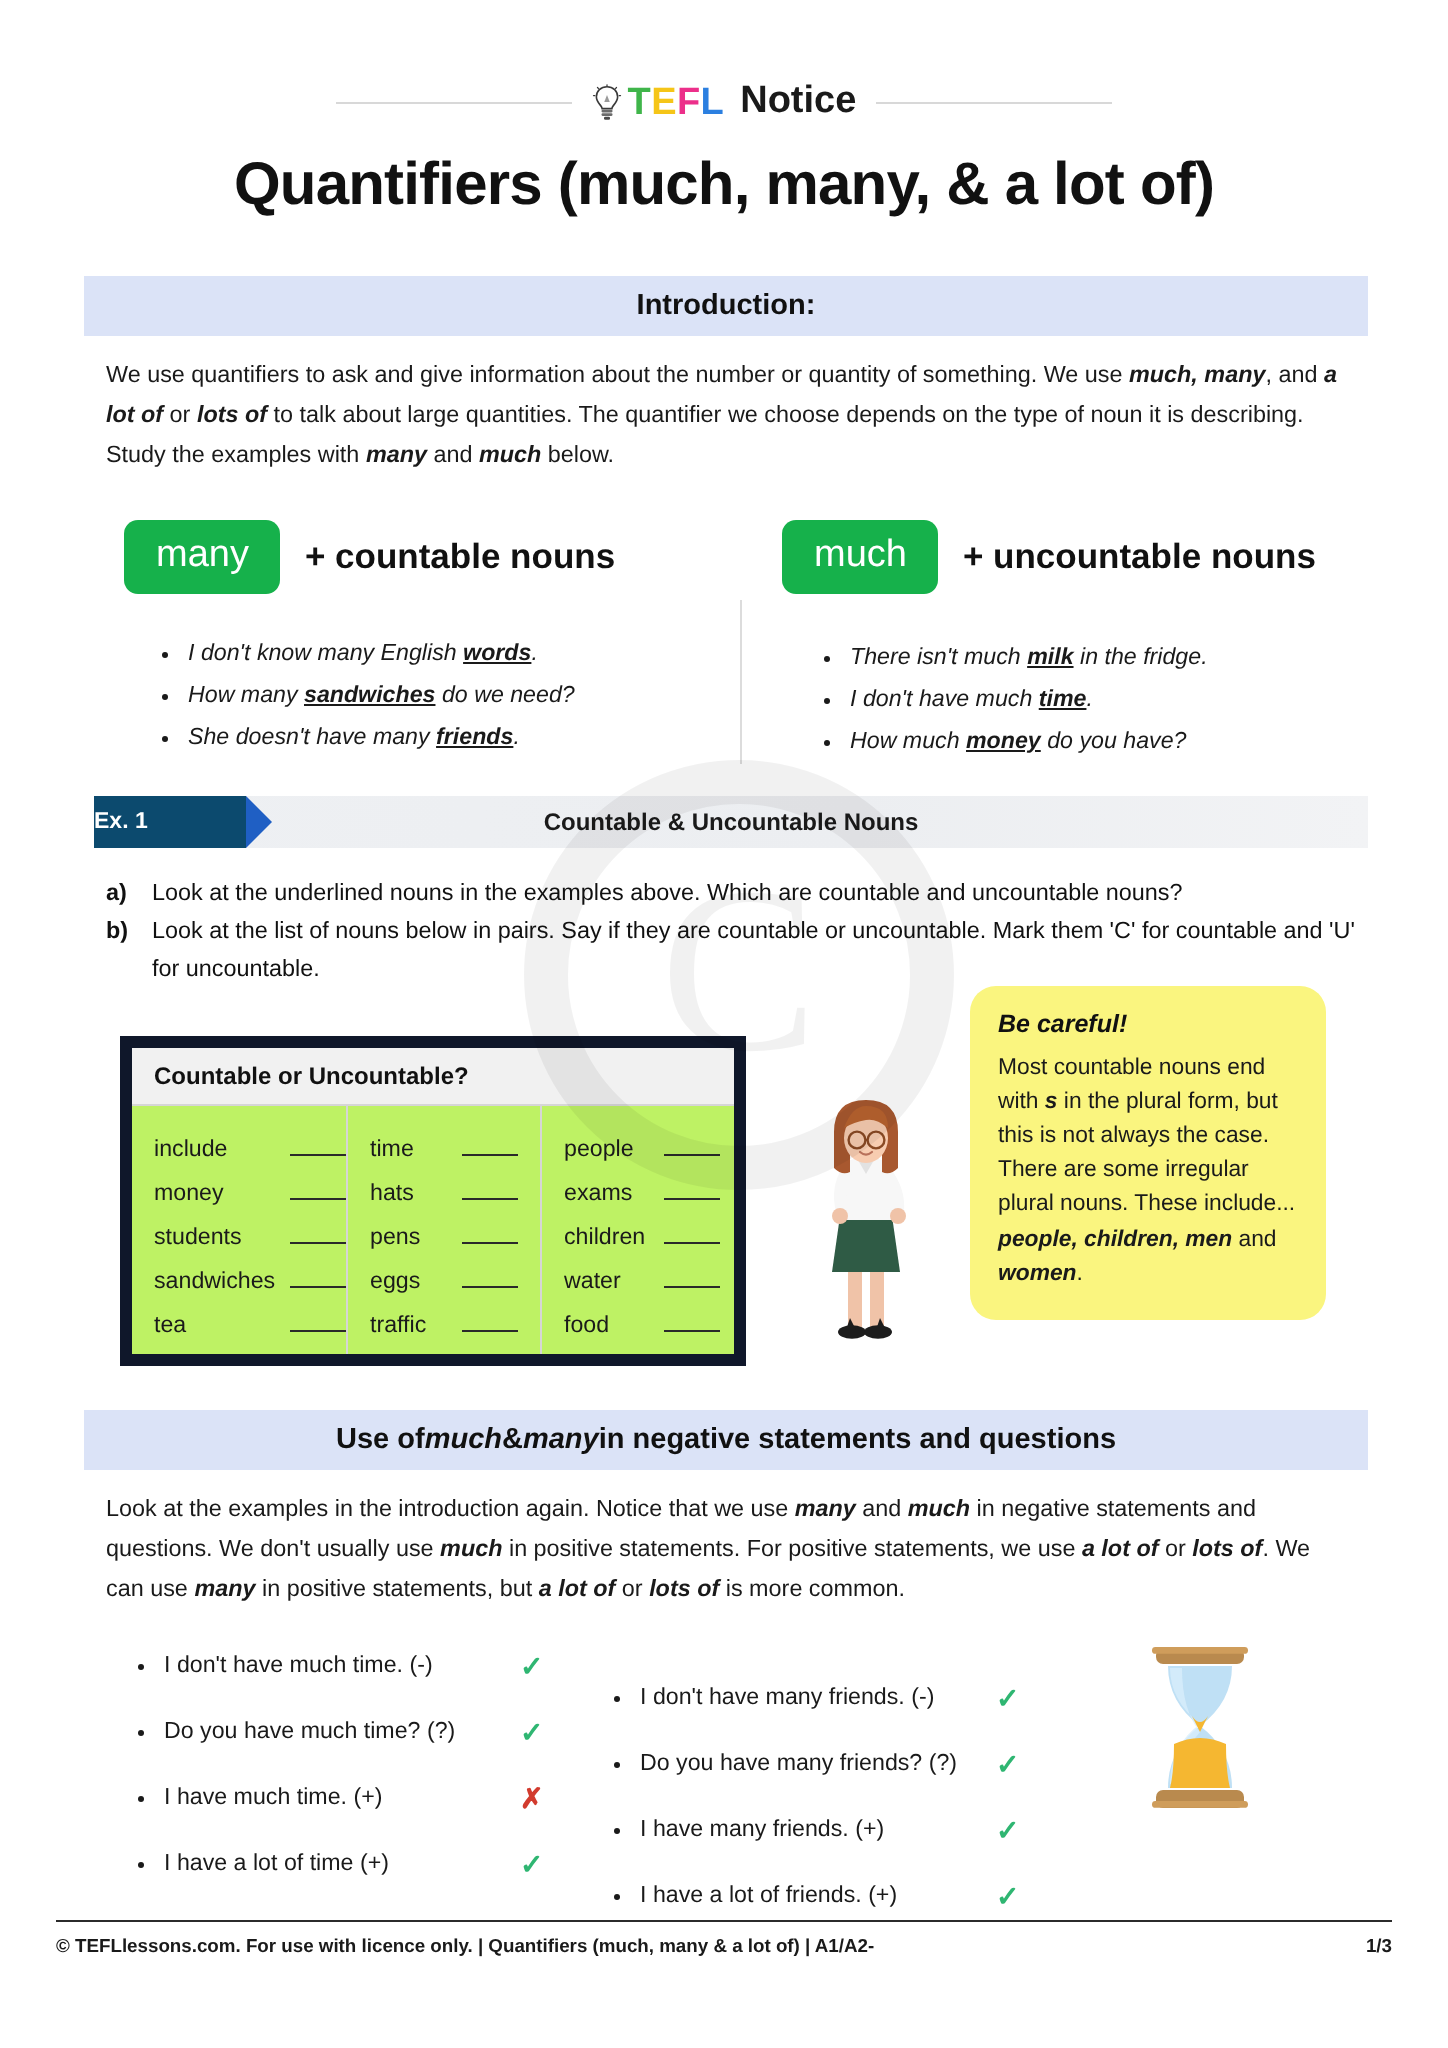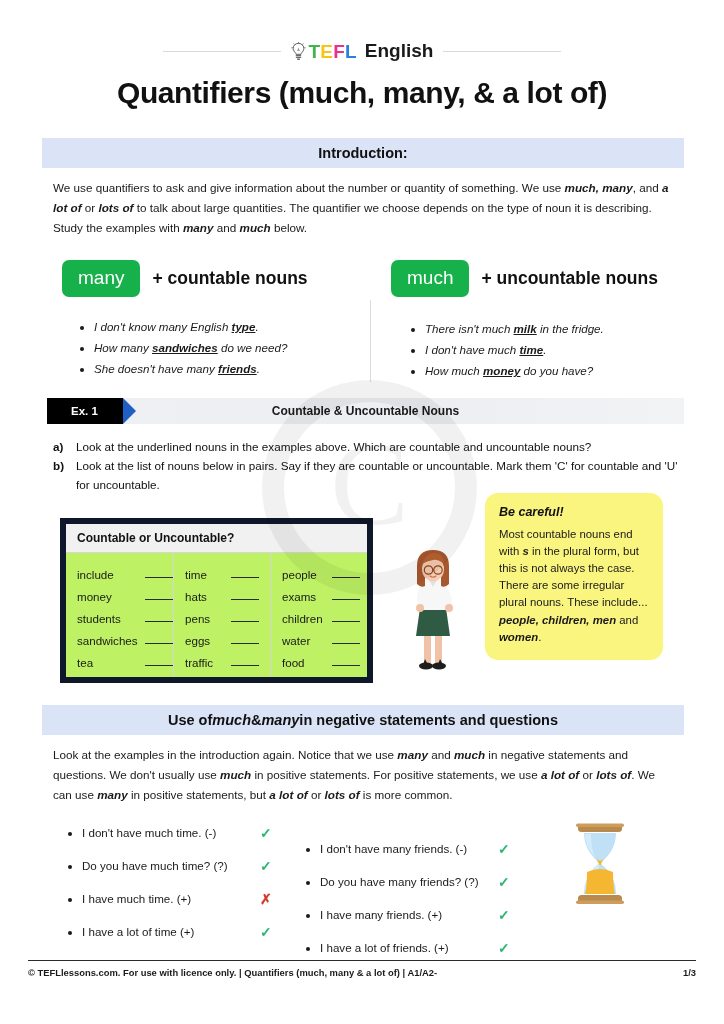--- a/index.html
+++ b/index.html
@@ -88,23 +88,23 @@
 
   .vdiv{position:absolute;width:1px;background:#dcdcdc;}
 
   
   .exbar{
     position:absolute;left:47px;width:637px;height:26px;
     background:linear-gradient(90deg,#eef0f3 0%,#eceef1 60%,#f2f3f5 100%);
   }
   .exbadge{
     position:absolute;left:47px;width:76px;height:26px;
-    background:#000000;color:#fff;
+    background:#0c4a6e;color:#fff;
     font-size:11.5px;font-weight:bold;
-    display:flex;align-items:center;padding-left:24px;box-sizing:border-box;
+    display:flex;align-items:center;padding-left:0;box-sizing:border-box;
   }
   .exbadge:after{
     content:"";position:absolute;right:-13px;top:0;
     width:0;height:0;border-top:13px solid transparent;
     border-bottom:13px solid transparent;border-left:13px solid #1f5fc4;
   }
   .extitle{
     position:absolute;left:47px;width:637px;height:26px;
     display:flex;align-items:center;justify-content:center;
     font-size:12px;font-weight:bold;color:#1a1a1a;
@@ -191,39 +191,39 @@
           <g stroke="#3a3a3a" stroke-width="1" stroke-linecap="round">
             <line x1="12" y1="0.4" x2="12" y2="1.4"></line>
             <line x1="4.4" y1="2.6" x2="5.2" y2="3.5"></line>
             <line x1="19.6" y1="2.6" x2="18.8" y2="3.5"></line>
             <line x1="1.2" y1="9" x2="2.3" y2="9"></line>
             <line x1="22.8" y1="9" x2="21.7" y2="9"></line>
           </g>
         </svg>
       </span>
       <span class="logo-letters"><span class="l-t">T</span><span class="l-e">E</span><span class="l-f">F</span><span class="l-l">L</span></span>
-      <span class="logo-word">English</span>
+      <span class="logo-word">Notice</span>
     </div>
     <div class="brand-rule"></div>
   </div>
 
   <div class="title">Quantifiers (much, many, &amp; a lot of)</div>
 
   <div class="banner" style="top:138px;">
     <span>Introduction:</span>
   </div>
 
   <div class="para" id="intro-para" style="top:178px;"><span>We use quantifiers to ask and give information about the number or quantity of something. We use </span><span style="font-weight: bold; font-style: italic;">much, many</span><span>, and </span><span style="font-weight: bold; font-style: italic;">a lot of</span><span> or </span><span style="font-weight: bold; font-style: italic;">lots of</span><span> to talk about large quantities. The quantifier we choose depends on the type of noun it is describing. Study the examples with </span><span style="font-weight: bold; font-style: italic;">many</span><span> and </span><span style="font-weight: bold; font-style: italic;">much</span><span> below.</span></div>
 
   <div class="pill-line" style="left:62px;top:260px;">
     <span class="pill">many</span>
     <span class="pill-label">+ countable nouns</span>
   </div>
   <ul class="ex-list" id="many-list" style="left:72px;top:316px;width:270px;">
-      <li><span>I don't know many English </span><u>type</u><span>.</span></li>
+      <li><span>I don't know many English </span><u>words</u><span>.</span></li>
       <li><span>How many </span><u>sandwiches</u><span> do we need?</span></li>
       <li><span>She doesn't have many </span><u>friends</u><span>.</span></li>
     </ul>
 
   <div class="vdiv" style="left:370px;top:300px;height:82px;"></div>
 
   <div class="pill-line" style="left:391px;top:260px;">
     <span class="pill">much</span>
     <span class="pill-label">+ uncountable nouns</span>
   </div>

